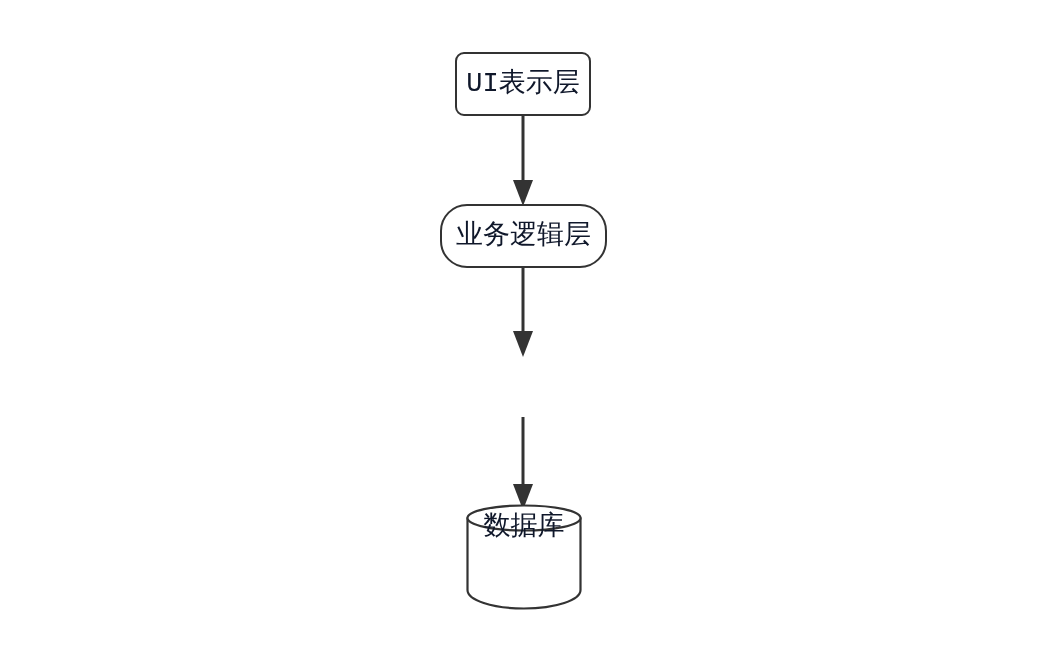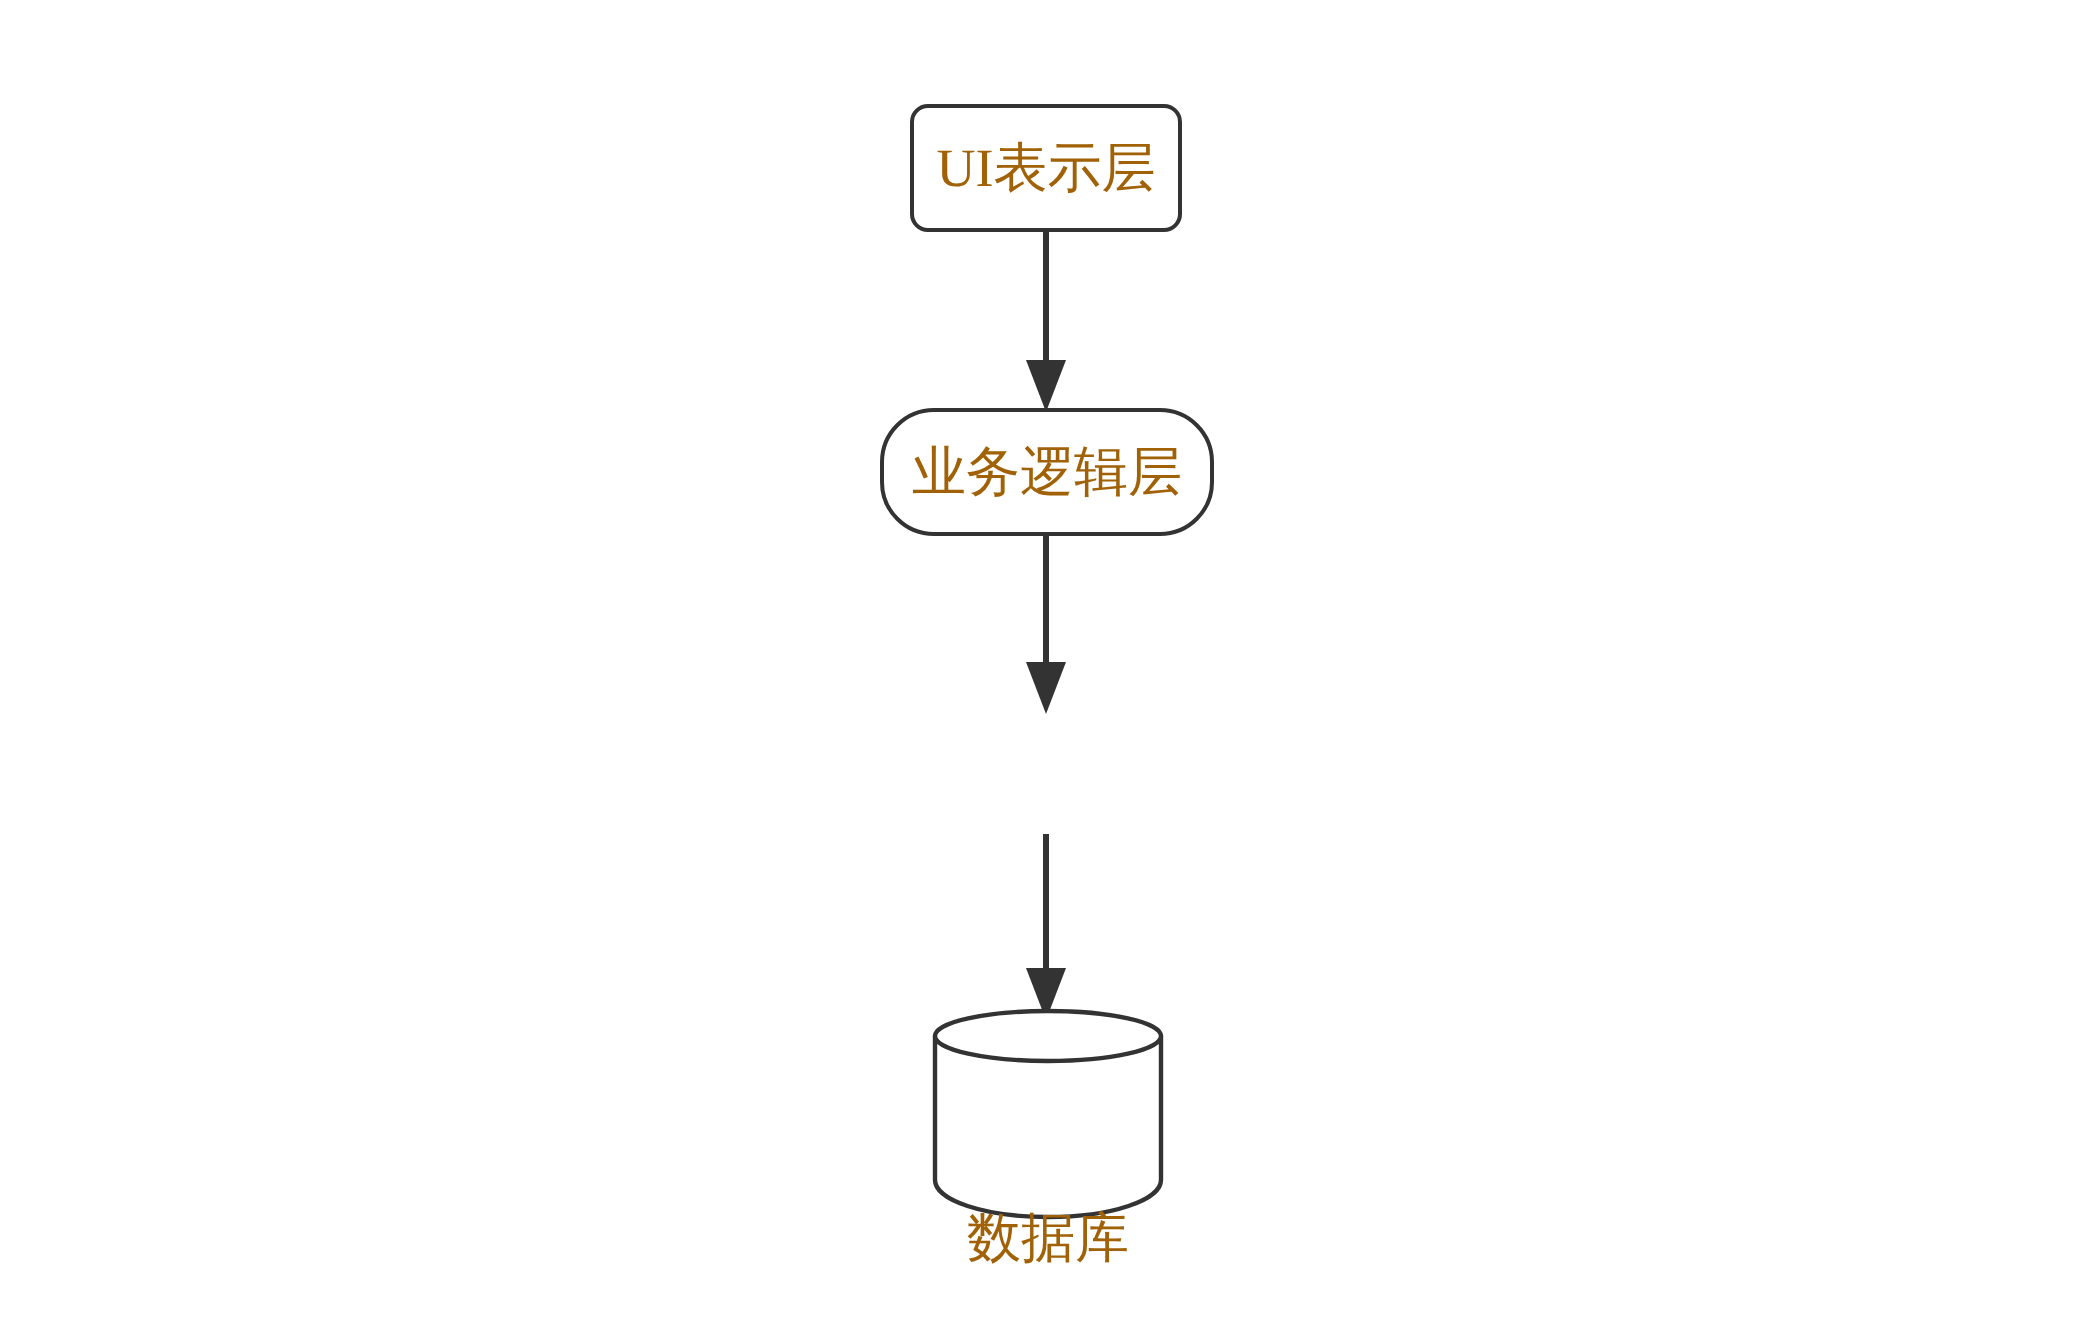--- a/index.html
+++ b/index.html
@@ -23,46 +23,46 @@
     position: absolute;
     box-sizing: border-box;
     background: #ffffff;
     border: 2px solid #333333;
     border-radius: 9px;
     display: flex;
     align-items: center;
     justify-content: center;
   }
   .node-label {
-    color: #a16207;
+    color: #0f172a;
     font-size: 27px;
     line-height: 1;
     letter-spacing: 0px;
     white-space: nowrap;
-    font-family: Liberation Serif, serif;
+    font-family: Liberation Mono, monospace;
   }
   .db-node {
     position: absolute;
     width: 116px;
     height: 106px;
   }
   .db-node svg {
     position: absolute;
     left: 0;
     top: 0;
     overflow: visible;
   }
   .db-label-wrap {
     position: absolute;
     left: 0;
-    top: 17px;
+    top: 4px;
     width: 116px;
     height: 106px;
     display: flex;
-    align-items: flex-end;
+    align-items: flex-start;
     justify-content: center;
     pointer-events: none;
   }
   .db-label-wrap .node-label {
     transform: translateY(6px);
   }
   .connector {
     position: absolute;
     overflow: visible;
   }

